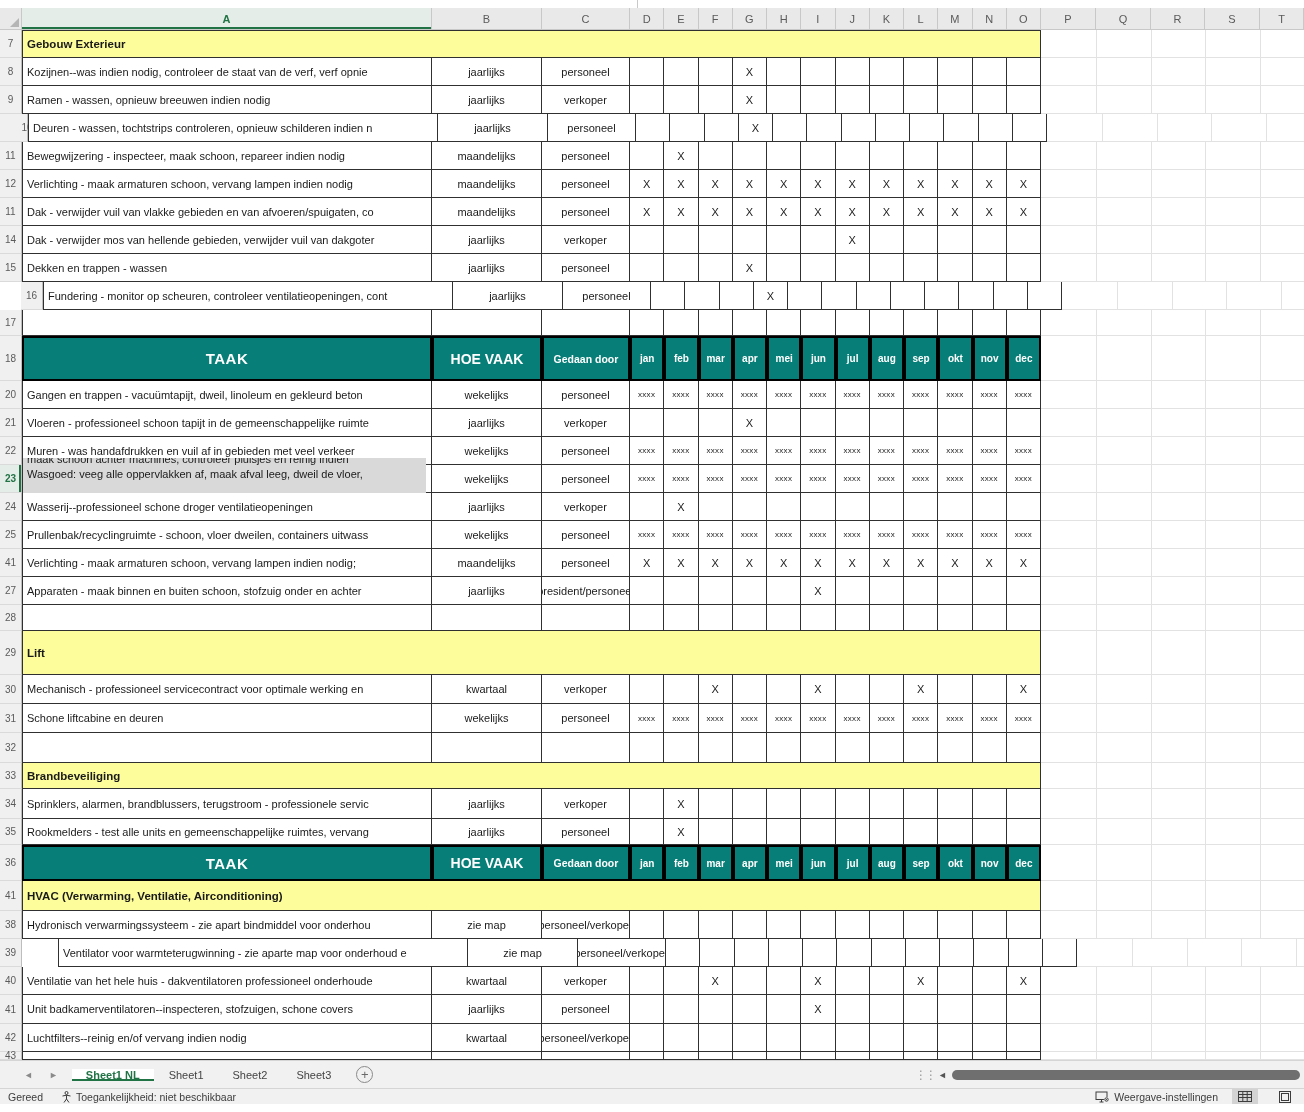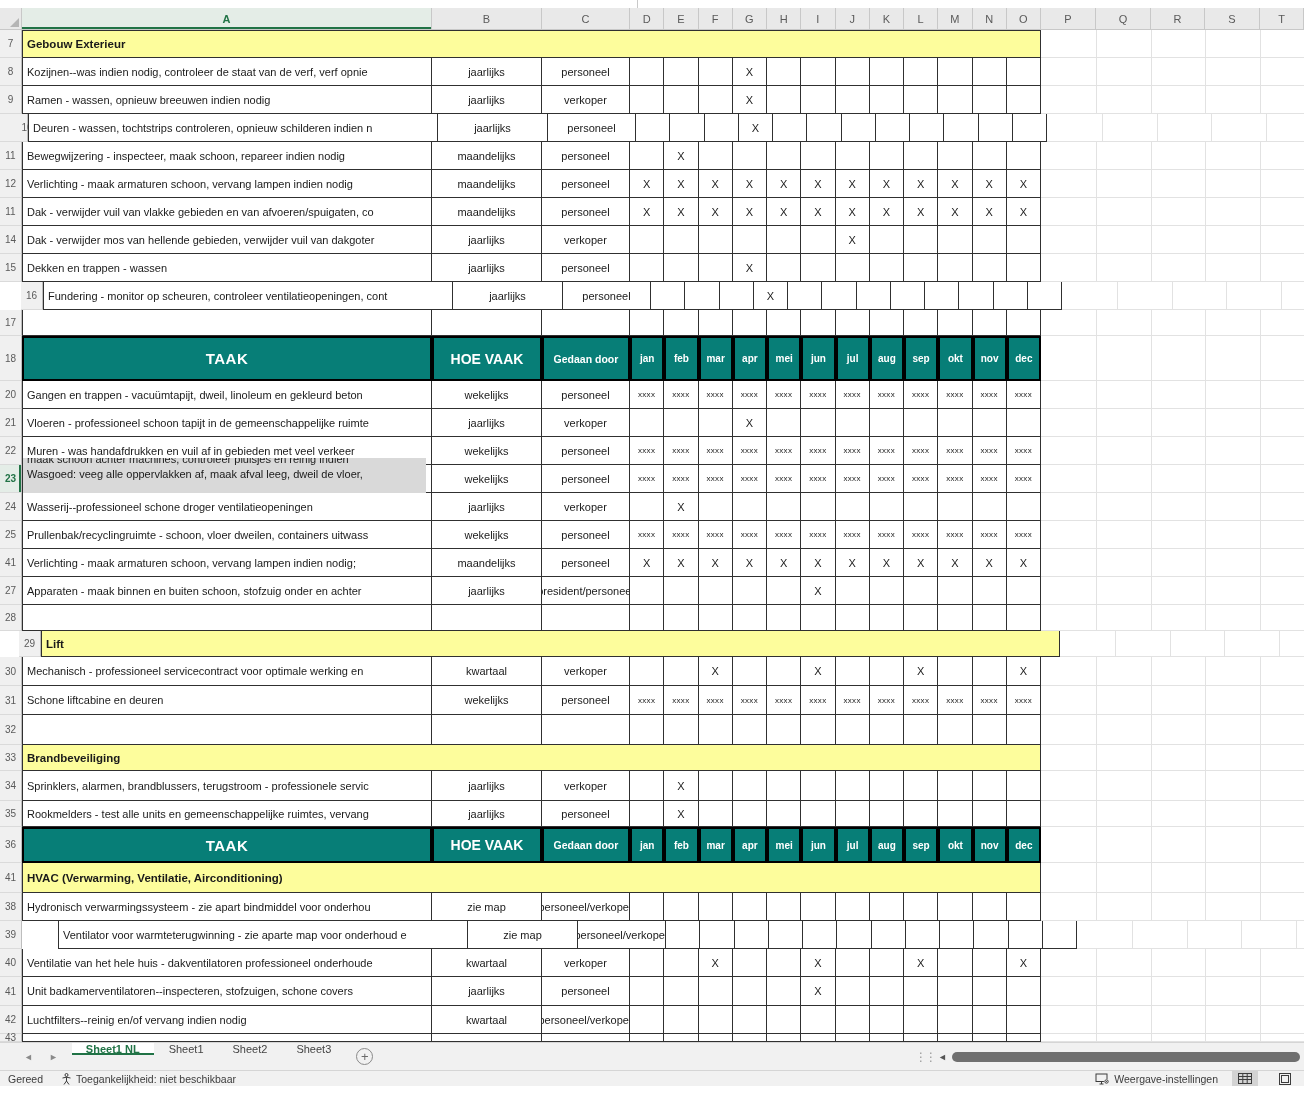--- a/index.html
+++ b/index.html
@@ -59,21 +59,21 @@
   .hcell.hmonth { font-size:10px; font-weight:bold; }
 
   
   .selwrap { position:absolute; left:0; top:-7px; width:403px; height:35px; background:var(--selgray); overflow:hidden; z-index:3; }
   .selwrap .seltxt { position:relative; top:-6px; padding-left:4px; font-size:11px; line-height:15px; white-space:nowrap; color:#1a1a1a; }
 
   
   .tabbar { height:28px; background:#F1F1F1; border-top:1px solid #D5D5D5; display:flex; align-items:stretch; position:relative; }
   .navarrows { display:flex; align-items:center; gap:16px; padding:0 14px 0 24px; color:#8A8A8A; font-size:9px; }
   .navarrow { cursor:default; }
-  .tabs { display:flex; align-items:flex-start; }
+  .tabs { display:flex; align-items:center; }
   .tab { display:flex; align-items:center; padding:0 14px; font-size:11px; color:#444; position:relative; }
   .tab.active { background:#fff; color:var(--green); font-weight:bold; box-shadow: inset 0 -2px 0 var(--green); }
   .tabsep { width:1px; background:#C9C9C9; margin:7px 0; }
   .addsheet { width:17px; height:17px; border:1px solid #8A8A8A; border-radius:50%; color:#6A6A6A;
     display:flex; align-items:center; justify-content:center; font-size:13px; line-height:1; margin:auto 10px; }
   .tabgrip { position:absolute; left:915px; top:4px; bottom:4px; display:flex; align-items:center; color:#9A9A9A; font-size:12px; letter-spacing:-2px; }
   .hscroll-arrow { position:absolute; left:938px; top:9px; color:#555; font-size:9px; }
   .hscroll { position:absolute; left:952px; right:4px; top:9px; height:10px; background:#6F6F6F; border-radius:5px; }
 
   
@@ -696,21 +696,21 @@
         <div class="cell mcell" style="width: 34.25px;"></div>
         <div class="cell mcell" style="width: 34.25px;"></div>
         <div class="cell mcell" style="width: 34.25px;"></div>
         <div class="cell mcell" style="width: 34.25px;"></div>
         <div class="cell mcell" style="width: 34.25px;"></div>
         <div class="cell mcell" style="width: 34.25px;"></div>
         <div class="cell mcell" style="width: 34.25px;"></div>
         <div class="cell mcell" style="width: 34.25px;"></div>
         <div class="filler" style="width: 263px;"></div>
       </div>
-      <div class="row" style="height: 26px; margin-left: 19px;">
+      <div class="row" style="height: 44px;">
         <div class="rn" style="width: 22px;">29</div>
         <div class="cell first section-cell" style="width: 1019px;">Lift</div>
         <div class="filler" style="width: 263px;"></div>
       </div>
       <div class="row" style="height: 29px;">
         <div class="rn" style="width: 22px;">30</div>
         <div class="cell first acell" style="width: 410px;">Mechanisch - professioneel servicecontract voor optimale werking en</div>
         <div class="cell bcell2" style="width: 110px;">kwartaal</div>
         <div class="cell ccell" style="width: 88px;">verkoper</div>
         <div class="cell mcell" style="width: 34.25px;"></div>

